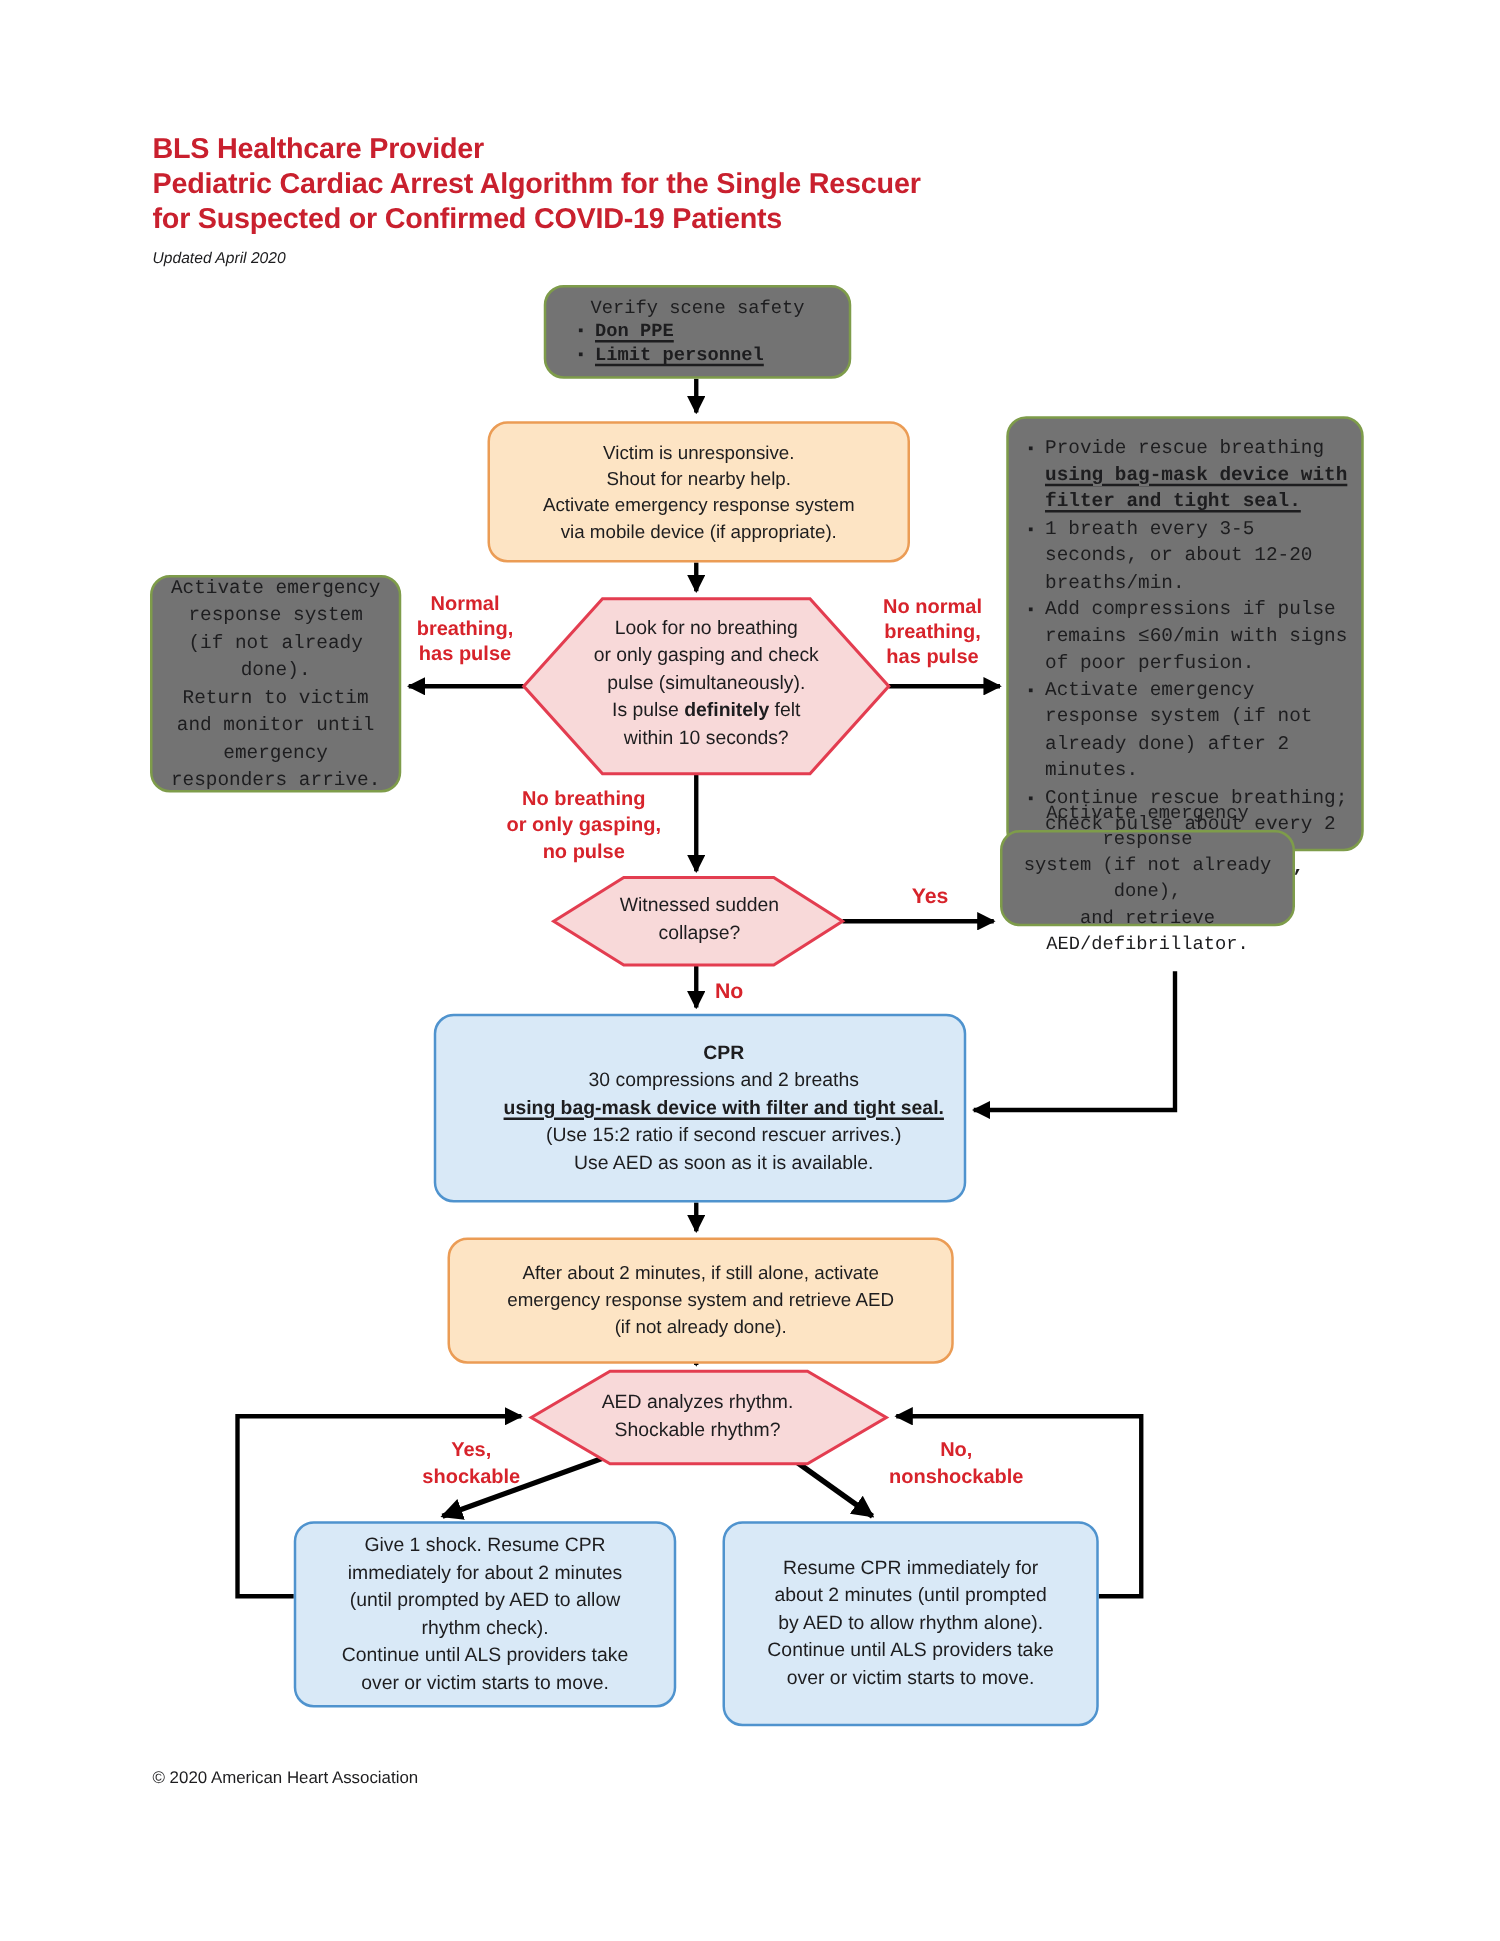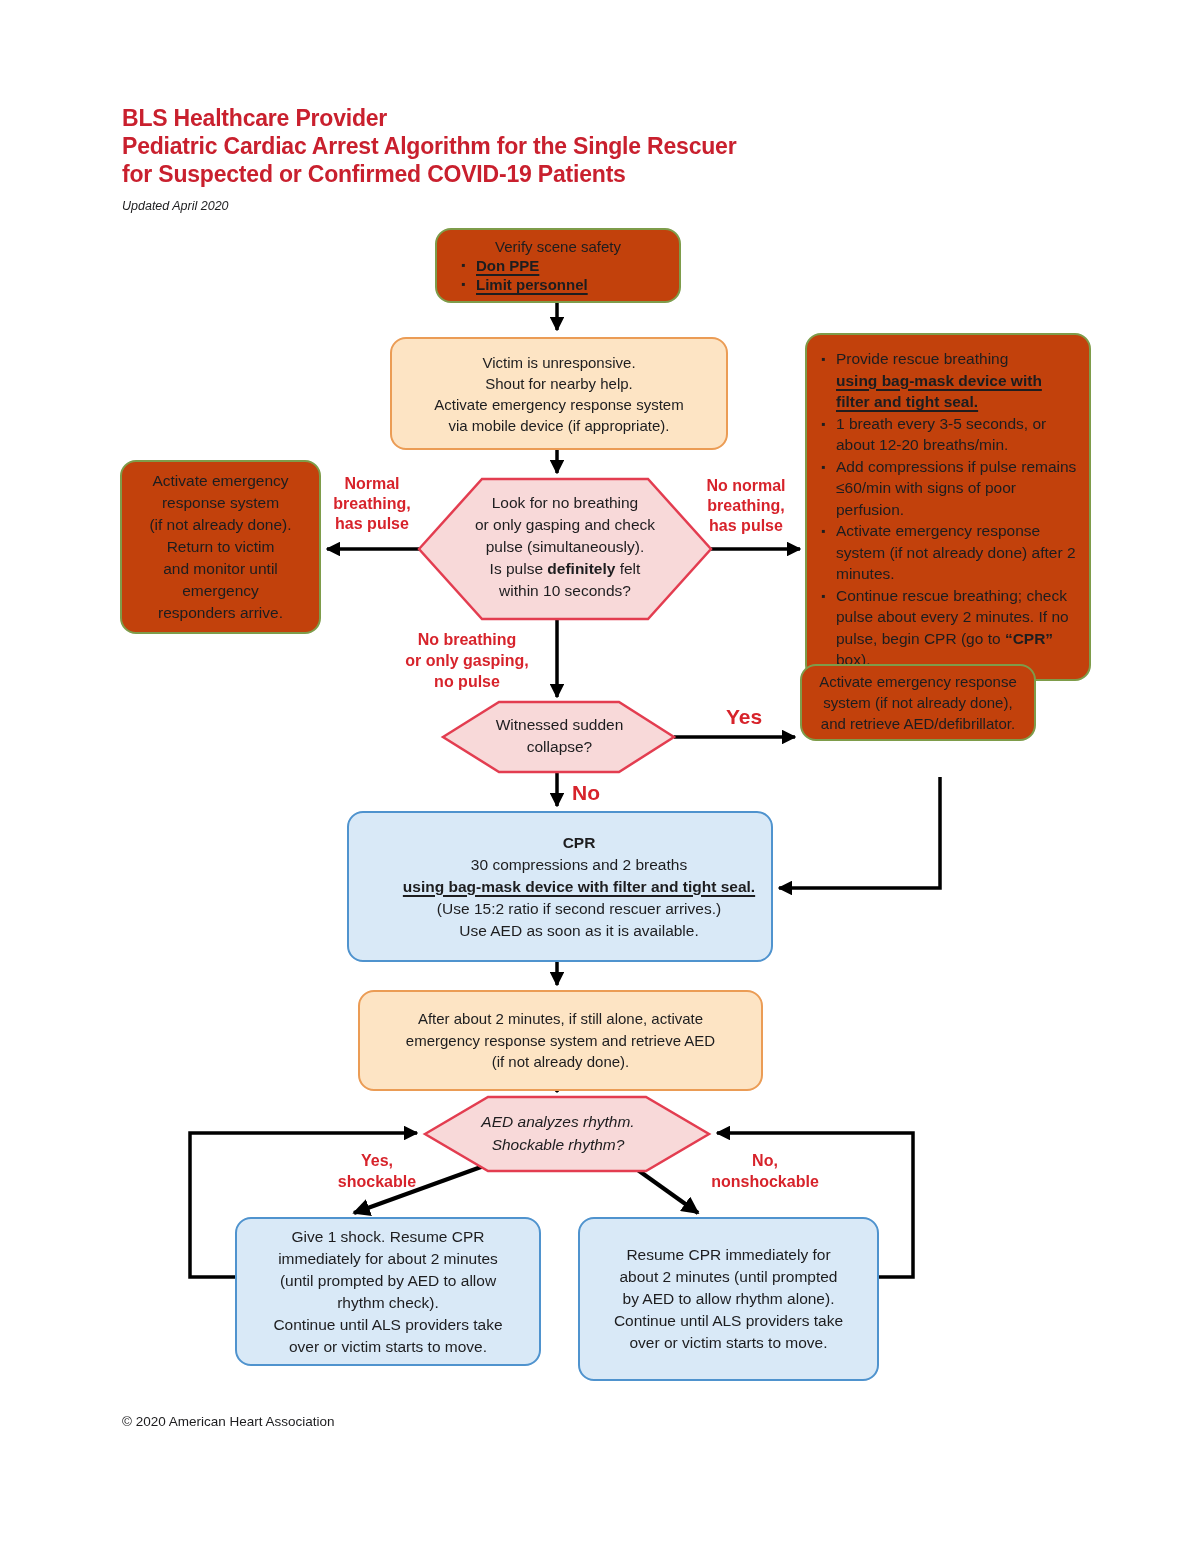--- a/index.html
+++ b/index.html
@@ -17,32 +17,32 @@
     position:absolute; left:122px; top:199px;
     font-size:12.5px; font-style:italic; color:#1d1d1f;
   }
   svg.connectors { position:absolute; left:0; top:0; z-index:1; }
   .box {
     position:absolute; box-sizing:border-box; z-index:2;
     border-radius:16px; font-size:15px; line-height:21px;
     display:flex; flex-direction:column; justify-content:center;
     text-align:center; padding:6px 10px;
   }
-  .green  { background:#c2410c; border:2.5px solid #7e9c4a; }
+  .green  { background:#737373; border:2.5px solid #7e9c4a;font-family:Liberation Mono, monospace; }
   .orange { background:#fde4c4; border:2.5px solid #eb9c55; }
   .blue   { background:#d9e9f7; border:2.5px solid #4f93ce; }
   .hexlabel {
     position:absolute; z-index:2; text-align:center;
     font-size:15.5px; line-height:22px; color:#1d1d1f;
   }
   .rlabel {
     position:absolute; z-index:2; text-align:center;
     color:#d7232b; font-weight:bold; font-size:16px; line-height:20px;
   }
-  .rlabel.small { font-size:21px; }
+  .rlabel.small { font-size:17px; }
   .bullets { text-align:left; }
   .bullet-row { position:relative; padding-left:15px; }
   .bullet-row::before { content:"▪"; position:absolute; left:0; top:0; font-size:12px; }
   .bu { font-weight:bold; text-decoration:underline; text-underline-offset:3px; text-decoration-thickness:1.5px; }
   .b  { font-weight:bold; }
   .emph-block { display:inline-block; font-weight:bold; text-decoration:underline; text-underline-offset:3px; text-decoration-thickness:1.5px; text-align:left; }
   #scene-safety { left:435px; top:228px; width:246px; height:75px; padding:6px 12px; line-height:19px; }
   #scene-safety .bullet-row { margin-left:12px; }
   #unresponsive { left:390px; top:337px; width:338px; height:113px; }
   #rescue-breathing {
@@ -50,21 +50,21 @@
     justify-content:flex-start; text-align:left;
     padding:13px 10px 10px 14px; font-size:15.5px; line-height:21.5px;
   }
   #rescue-breathing .bullet-row::before { top:1px; }
   #monitor { left:120px; top:460px; width:201px; height:174px; font-size:15.5px; line-height:22px; }
   #pulse-check-text { left:450px; top:492px; width:230px; }
   #witnessed-text { left:468px; top:714px; width:183px; }
   #activate-aed { left:800px; top:664px; width:236px; height:77px; }
   #cpr { left:347px; top:811px; width:426px; height:151px; font-size:15.5px; line-height:22px;padding-left:48px; }
   #after-2min { left:358px; top:990px; width:405px; height:101px; line-height:21.5px; }
-  #aed-text { left:452px; top:1110px; width:212px; line-height:23px;font-style:italic; }
+  #aed-text { left:452px; top:1110px; width:212px; line-height:23px; }
   #give-shock { left:235px; top:1217px; width:306px; height:149px; font-size:15.5px; line-height:22px; }
   #resume-cpr { left:578px; top:1217px; width:301px; height:164px; font-size:15.5px; line-height:22px; }
   #label-normal { left:316px; top:474px; width:112px; }
   #label-no-normal { left:690px; top:476px; width:112px; }
   #label-no-breathing { left:392px; top:629px; width:150px; line-height:21px; }
   #label-yes { left:722px; top:707px; width:44px; }
   #label-no { left:572px; top:783px; width:44px; text-align:left; }
   #label-yes-shockable { left:318px; top:1150px; width:118px; line-height:21px; }
   #label-no-nonshockable { left:698px; top:1150px; width:134px; line-height:21px; }
   .footer { position:absolute; left:122px; top:1414px; font-size:13.5px; color:#1d1d1f; }

